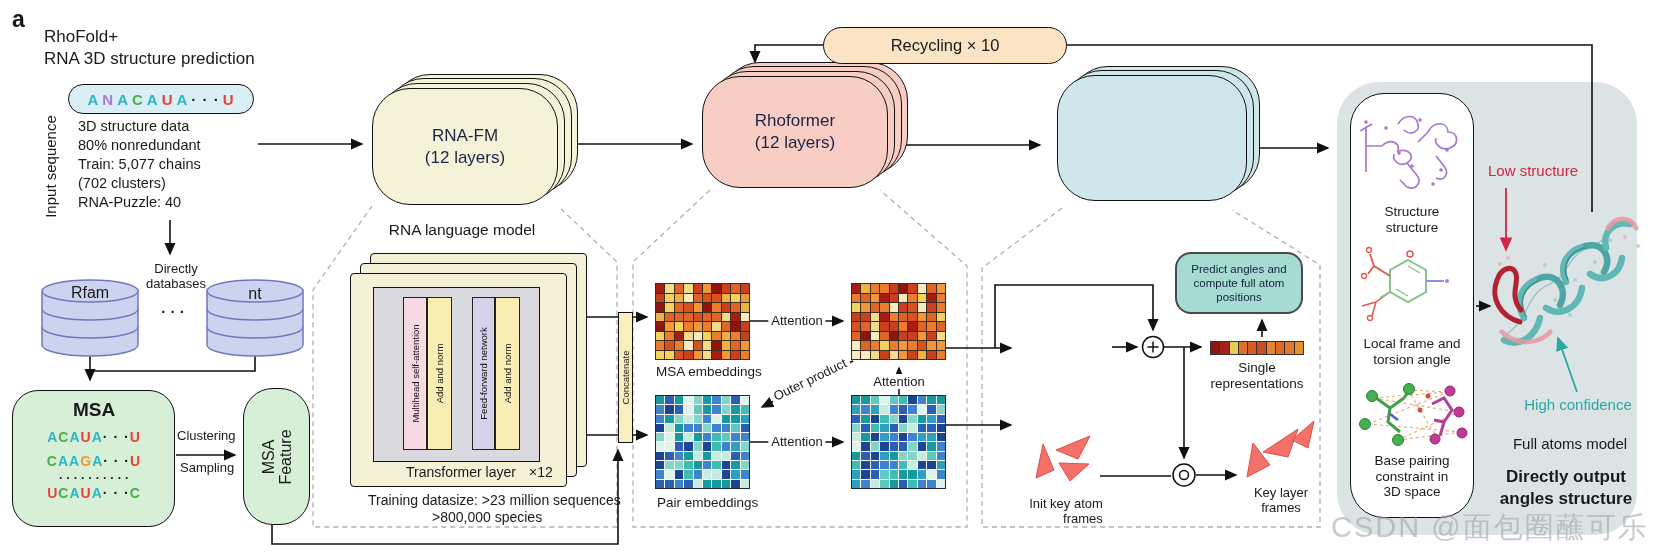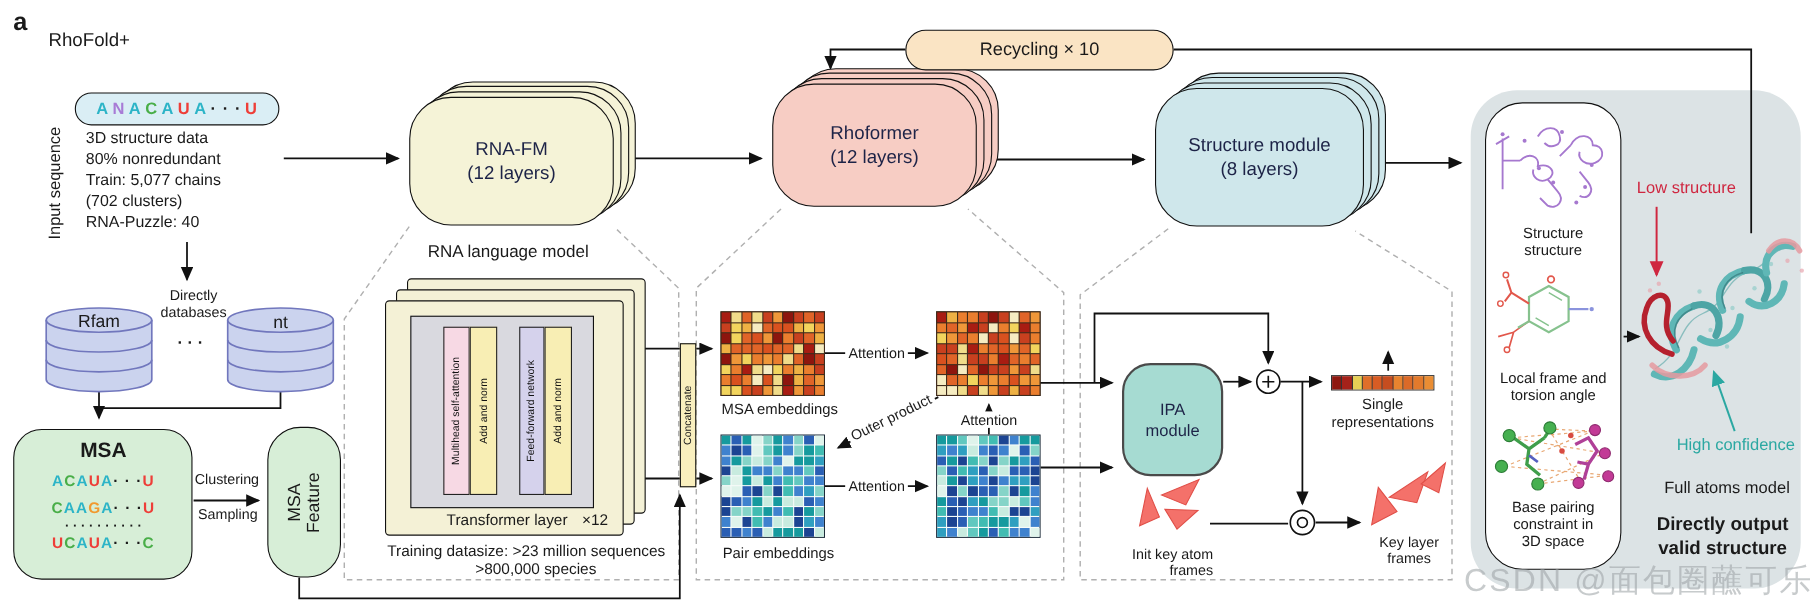--- a/index.html
+++ b/index.html
@@ -110,20 +110,21 @@
 
     <g fill="#f4716a" stroke="#e04f48" stroke-width="1">
       <polygon points="1247,477 1253,443 1270,465"></polygon>
       <polygon points="1263,452 1298,429 1288,457"></polygon>
       <polygon points="1292,440 1314,421 1308,448"></polygon>
     </g>
   </svg>
 
   <div class="t" style="left:12px;top:6px;font-size:23px;font-weight:800;">a</div>
   <div class="t" style="left:44px;top:27px;font-size:17px;font-weight:500;">RhoFold+</div>
+  <div class="t" style="left:44px;top:49px;font-size:17px;font-weight:500;">RNA 3D structure prediction</div>
 
   <div class="box flexc seq" style="left:68px;top:84px;width:186px;height:30px;border-radius:16px;background:#daeef5;border-width:1.5px;font-size:15px;letter-spacing:1px;gap:3px;">
       <span style="color: rgb(44, 180, 199);">A</span>
       <span style="color: rgb(168, 123, 214);">N</span>
       <span style="color: rgb(44, 180, 199);">A</span>
       <span style="color: rgb(73, 174, 72);">C</span>
       <span style="color: rgb(44, 180, 199);">A</span>
       <span style="color: rgb(238, 62, 56);">U</span>
       <span style="color: rgb(44, 180, 199);">A</span>
       <span style="color: rgb(26, 26, 26);">· · ·</span>
@@ -179,26 +180,20 @@
   <div class="box mod" style="left:702px;top:76px;width:186px;height:112px;background:#f7cdc4;">
     <div class="modtxt">
         <div>Rhoformer</div>
         <div>(12 layers)</div>
       </div>
   </div>
 
   <div class="box back mod" style="left:1070px;top:66px;width:190px;height:126px;background:#cfe7eb;"></div>
   <div class="box back mod" style="left:1064px;top:70px;width:190px;height:126px;background:#cfe7eb;"></div>
   <div class="box back mod" style="left:1057px;top:75px;width:190px;height:126px;background:#cfe7eb;"></div>
-  <div class="box mod" style="left:1050px;top:80px;width:190px;height:126px;background:#cfe7eb;">
-    <div class="modtxt">
-        <div>Structure module</div>
-        <div>(8 layers)</div>
-      </div>
-  </div>
 
   <div class="box flexc" style="left:823px;top:27px;width:244px;height:37px;border-radius:19px;background:#fae4c4;">
     <span style="font-size:16.5px;">Recycling × 10</span>
   </div>
 
   <div class="t ctr" style="left:462px;top:221px;font-size:15.5px;font-weight:500;">RNA language model</div>
   <div class="box" style="left:370px;top:253px;width:217px;height:214px;background:#f4f1d6;border-width:1.2px;border-radius:4px;"></div>
   <div class="box" style="left:360px;top:263px;width:217px;height:214px;background:#f4f1d6;border-width:1.2px;border-radius:4px;"></div>
   <div class="box" style="left:350px;top:273px;width:217px;height:214px;background:#f4f1d6;border-width:1.2px;border-radius:4px;"></div>
   <div class="box" style="left:373px;top:287px;width:167px;height:175px;background:#d9d9df;border-width:1.2px;"></div>
@@ -209,21 +204,21 @@
       <span>Add and norm</span>
     </div>
   <div class="bar" style="left:472px;top:297px;width:23px;height:153px;background:#d5d2ec;">
       <span>Feed-forward network</span>
     </div>
   <div class="bar" style="left:495px;top:297px;width:25px;height:153px;background:#f8eeb4;">
       <span>Add and norm</span>
     </div>
   <div class="t" style="left:406px;top:464px;font-size:14px;">Transformer layer</div>
   <div class="t" style="left:529px;top:464px;font-size:14px;">×12</div>
-  <div class="t" style="left:352px;top:492px;font-size:14px;">Training datasize:  &gt;23 million sequences</div>
+  <div class="t" style="left:368px;top:492px;font-size:14px;">Training datasize:  &gt;23 million sequences</div>
   <div class="t" style="left:432px;top:509px;font-size:14px;">&gt;800,000 species</div>
 
   <div class="box flexc" style="left:618px;top:312px;width:15px;height:131px;background:#f9efbe;border-width:1.1px;">
     <span class="rot" style="font-size:9.5px;">Concatenate</span>
   </div>
 
   <div class="hm hmo" style="left: 655px; top: 283px; width: 95px; height: 77px; grid-template-columns: repeat(10, 1fr);">
       <div style="background: rgb(168, 28, 18);"></div>
       <div style="background: rgb(240, 220, 138);"></div>
       <div style="background: rgb(224, 100, 40);"></div>
@@ -591,27 +586,28 @@
       <div style="background: rgb(63, 130, 206);"></div>
       <div style="background: rgb(223, 243, 235);"></div>
     </div>
   <div class="t lbl135" style="left:656px;top:364px;">MSA embeddings</div>
   <div class="t lbl135" style="left:657px;top:495px;">Pair embeddings</div>
   <div class="t ctr lineLabel" style="left:797px;top:313px;">Attention</div>
   <div class="t ctr lineLabel" style="left:797px;top:434px;">Attention</div>
   <div class="t ctr lineLabel" style="left:899px;top:374px;">Attention</div>
   <div class="t ctr lineLabel" style="left:810px;top:372px;transform:translateX(-50%) rotate(-26deg);">Outer product</div>
 
-  <div class="box flexc" style="left:1020px;top:330px;width:92px;height:103px;border-radius:26px;background:#a6dbd2;border:2px solid #4a4a4a;">
-    <div class="modtxt" style="font-size:15px;line-height:19px;">
-        <div>IPA</div>
-        <div>module</div>
-      </div>
-  </div>
-
+
+  <div class="box flexc" style="left:1175px;top:252px;width:128px;height:62px;border-radius:16px;background:#a6dbd2;border:2px solid #4a4a4a;">
+    <div style="font-size:11.5px;line-height:14px;text-align:center;color:#14213d;font-weight:500;">
+      <div>Predict angles and</div>
+        <div>compute full atom</div>
+        <div>positions</div>
+    </div>
+  </div>
 
   <div class="strip" style="left:1210px;top:341px;width:94px;height:14px;">
       <div style="background: rgb(142, 24, 16);"></div>
       <div style="background: rgb(165, 34, 26);"></div>
       <div style="background: rgb(230, 207, 85);"></div>
       <div style="background: rgb(223, 111, 42);"></div>
       <div style="background: rgb(216, 92, 36);"></div>
       <div style="background: rgb(198, 77, 32);"></div>
       <div style="background: rgb(232, 131, 47);"></div>
       <div style="background: rgb(219, 106, 40);"></div>
@@ -646,21 +642,21 @@
   <div class="t ctr lbl135" style="left:1412px;top:453px;">
     <div>Base pairing</div>
       <div>constraint in</div>
       <div>3D space</div>
   </div>
   <div class="t ctr lbl15" style="left:1533px;top:162px;color:#cf2740;">Low structure</div>
   <div class="t ctr lbl15" style="left:1578px;top:396px;color:#2ba8a2;">High confidence</div>
   <div class="t ctr lbl15" style="left:1570px;top:435px;">Full atoms model</div>
   <div class="t ctr" style="left:1566px;top:466px;font-size:17px;font-weight:bold;line-height:22px;">
     <div>Directly output</div>
-      <div>valid structure</div>
+      <div>angles structure</div>
   </div>
 
   <svg class="svgl" style="z-index:3" width="1653" height="556" viewBox="0 0 1653 556">
     <defs>
       <marker id="ab2" markerWidth="9" markerHeight="9" refX="7" refY="3.5" orient="auto">
           <path d="M0,0 L8,3.5 L0,7 Z" fill="#111"></path>
         </marker>
       <marker id="ar" markerWidth="9" markerHeight="9" refX="7" refY="3.5" orient="auto">
           <path d="M0,0 L8,3.5 L0,7 Z" fill="#cf2740"></path>
         </marker>

